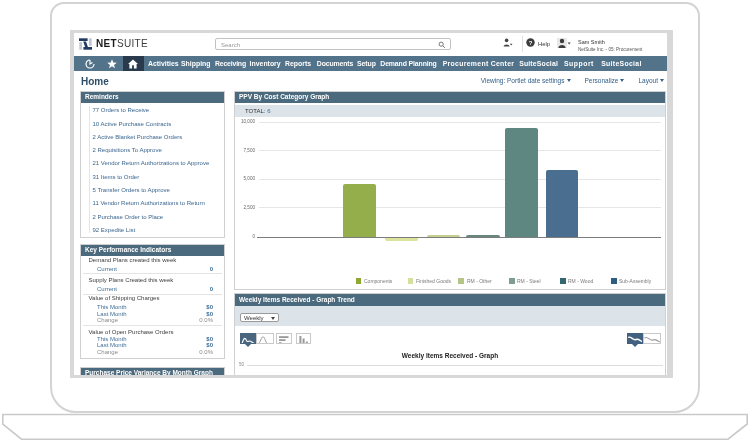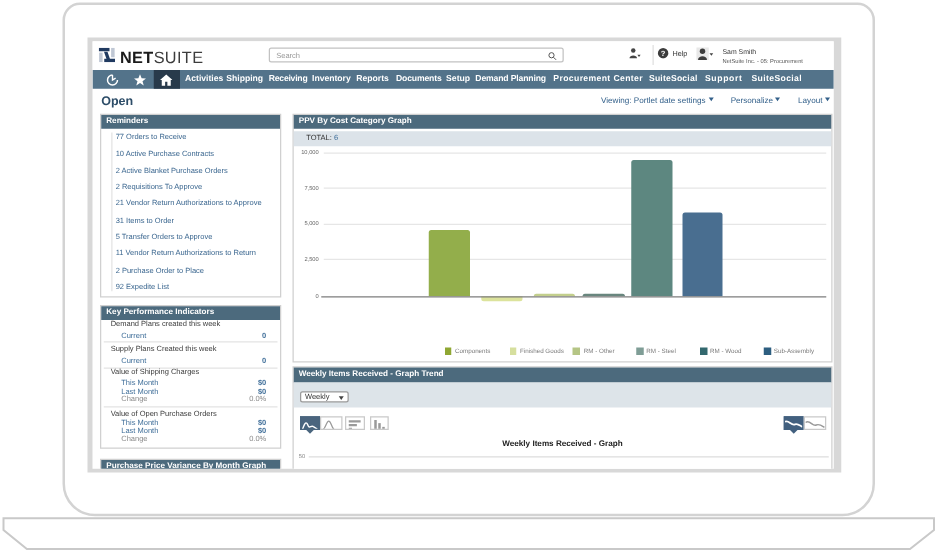--- a/index.html
+++ b/index.html
@@ -7,21 +7,21 @@
 #stage { position:relative; width:750px; height:442px; }
 
 #bezel { position:absolute; left:50px; top:2px; width:650px; height:411px; background:#fff; border:2px solid #d3d3d3; border-radius:14px 14px 26px 26px; }
 #base { position:absolute; left:0; top:408px; width:750px; height:34px; }
 
 #screen { position:absolute; left:69.5px; top:30px; width:603px; height:348px; background:#d8d8d8; padding:3px 5.5px 3px 4.5px; }
 #ui { position:relative; width:593px; height:342px; background:#fff; overflow:hidden; }
 
 #hdr { position:absolute; left:0; top:0; width:593px; height:23px; background:#fff; }
 #logo { position:absolute; left:5px; top:5px; }
-#logotxt { position:absolute; left:22px; top:4.8px; font-size:13px; font-weight:bold; color:#1b1b1b; letter-spacing:0.3px; }
+#logotxt { position:absolute; left:22px; top:4.8px; font-size:10px; font-weight:bold; color:#1b1b1b; letter-spacing:0.3px; }
 #logotxt span { color:#3c3c3c; font-weight:normal; }
 #search { position:absolute; left:141px; top:5px; width:236px; height:12px; border:1px solid #c2c2c2; border-radius:2px; background:#fff; }
 #search .ph { position:absolute; left:5px; top:2.5px; font-size:6px; color:#999; }
 #search svg { position:absolute; right:4px; top:2px; }
 .hicon { position:absolute; top:4px; color:#555; }
 #sep1 { position:absolute; left:448px; top:3px; width:1px; height:16px; background:#e0e0e0; }
 #usr { position:absolute; left:504px; top:6px; font-size:5.5px; color:#333; line-height:6.5px; }
 #usr .sub { font-size:4.6px; color:#555; }
 
 #nav { position:absolute; left:0; top:23px; width:593px; height:15px; background:#53738a; color:#fff; }
@@ -144,21 +144,21 @@
             <span style="left:211px">Reports</span>
             <span style="left:242.8px;letter-spacing:-0.12px">Documents</span>
             <span style="left:282.9px">Setup</span>
             <span style="left:306.3px;letter-spacing:-0.12px">Demand Planning</span>
             <span style="left:368.7px;letter-spacing:0.3px">Procurement Center</span>
             <span style="left:445.2px;letter-spacing:0.15px">SuiteSocial</span>
             <span style="left:490px;letter-spacing:0.5px">Support</span>
             <span style="left:527.2px;letter-spacing:0.3px">SuiteSocial</span>
           </div>
     </div>
-    <div id="hometitle">Open</div>
+    <div id="hometitle">Home</div>
     <div id="viewrow">Viewing: Portlet date settings<span class="car"></span><b>Personalize</b><span class="car"></span><b>Layout</b><span class="car"></span></div>
 
     <div class="portlet" id="rem">
       <div class="phead">Reminders</div>
       <div style="position:absolute;left:8px;top:14px;bottom:4px;width:1px;background:#e4e4e4"></div>
       <ul>
         <li>77 Orders to Receive</li>
         <li>10 Active Purchase Contracts</li>
         <li>2 Active Blanket Purchase Orders</li>
         <li>2 Requisitions To Approve</li>

